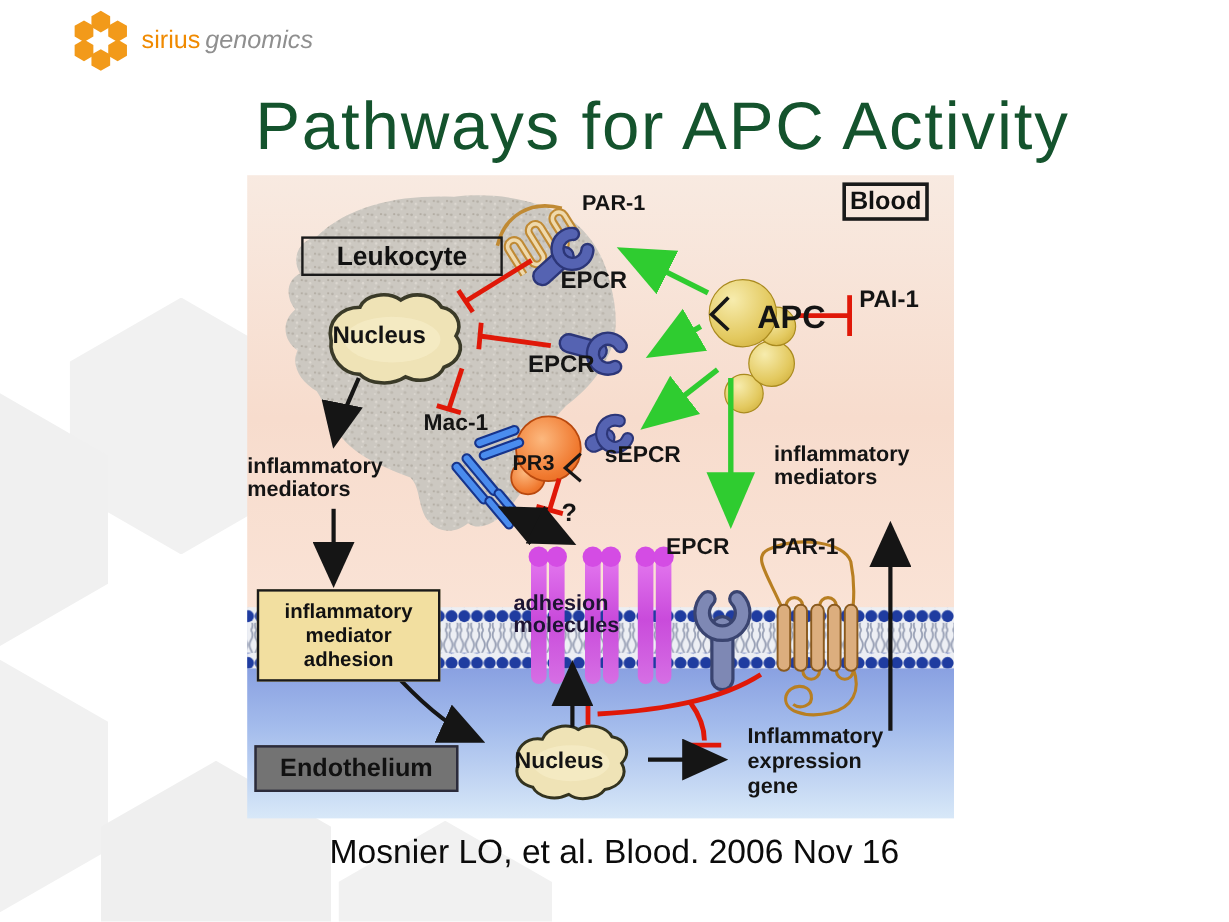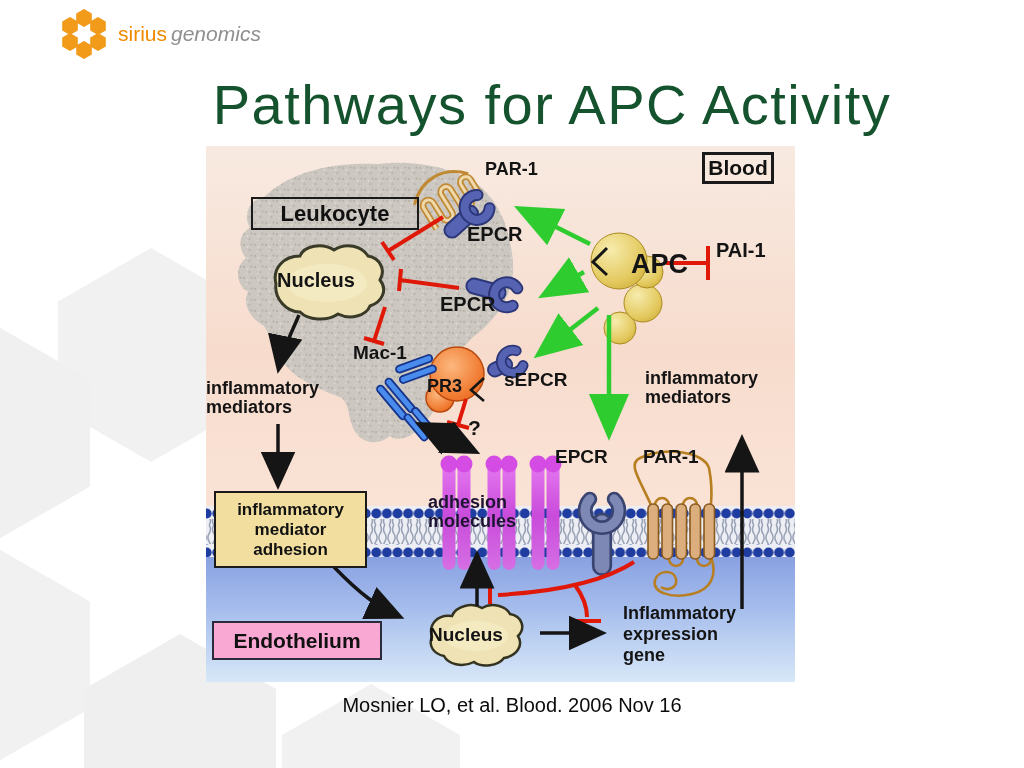--- a/index.html
+++ b/index.html
@@ -9,21 +9,21 @@
          background:#F1F1F1;}
   #diagram-svg{position:absolute;left:0;top:0;}
   .lbl{position:absolute;color:#141414;font-weight:bold;white-space:nowrap;line-height:1.05;}
   .lbl.center{text-align:left;white-space:normal;}
   .dbox{position:absolute;display:flex;align-items:center;justify-content:center;
         color:#111;font-weight:bold;text-align:center;box-sizing:border-box;}
   .line{display:block;}
   #title{position:absolute;left:0;top:72px;width:1024px;text-align:center;
          color:#14532d;font-size:56px;letter-spacing:1.5px;font-weight:400;padding-left:40px;}
   #citation{position:absolute;left:0;top:694px;width:1024px;text-align:center;
-            color:#0B0B0B;font-size:20px;}
+            color:#0B0B0B;font-size:28px;}
   #logo{position:absolute;left:58px;top:6px;display:flex;align-items:center;}
   #logo-text{margin-left:8px;font-size:21px;}
   #logo-text .brand1{color:#F08A00;}
   #logo-text .brand2{color:#8F8F8F;font-style:italic;margin-left:4px;}
 </style>
 </head>
 <body>
 
 <div class="hexbg" style="left:58px;top:248px;width:186px;height:214px;"></div>
 <div class="hexbg" style="left:-96px;top:326px;width:186px;height:214px;background:#F0F0F0;"></div>
@@ -248,21 +248,21 @@
   <span>Blood</span>
 </div>
 <div class="dbox" style="left:251px;top:197px;width:168px;height:33px;border:2.5px solid #1A1A1A;font-size:22px;">
   <span>Leukocyte</span>
 </div>
 <div class="dbox" style="left:214px;top:491px;width:153px;height:77px;border:2.5px solid #1A1A1A;background:#F2DFA0;font-size:17px;line-height:20px;flex-direction:column;">
   <span class="line">inflammatory</span>
   <span class="line">mediator</span>
   <span class="line">adhesion</span>
 </div>
-<div class="dbox" style="left:212px;top:621px;width:170px;height:39px;border:2px solid #2B2B3B;background:#f9a8d4;font-size:21px;">
+<div class="dbox" style="left:212px;top:621px;width:170px;height:39px;border:2px solid #2B2B3B;background:#737373;font-size:21px;">
   <span>Endothelium</span>
 </div>
 
 <div class="lbl" style="left:485px;top:160px;font-size:18px;">PAR-1</div>
 <div class="lbl" style="left:467px;top:224px;font-size:20px;">EPCR</div>
 <div class="lbl center" style="left:277px;top:270px;width:102px;font-size:20px;">Nucleus</div>
 <div class="lbl" style="left:440px;top:294px;font-size:20px;">EPCR</div>
 <div class="lbl" style="left:353px;top:343px;font-size:19px;">Mac-1</div>
 <div class="lbl" style="left:427px;top:377px;font-size:18px;">PR3</div>
 <div class="lbl" style="left:504px;top:370px;font-size:19px;">sEPCR</div>

